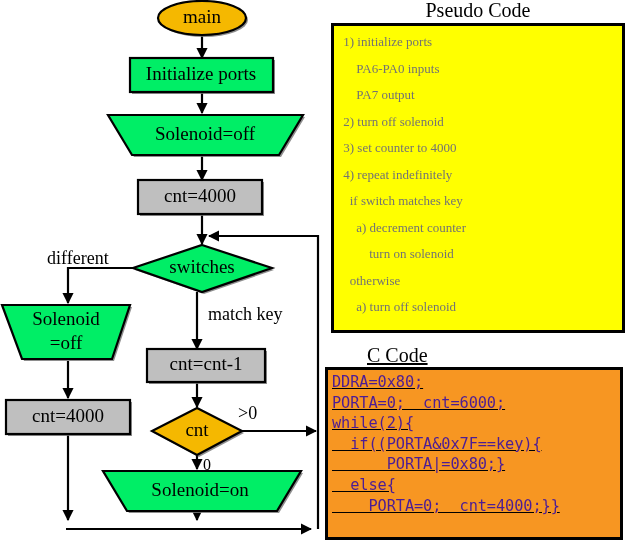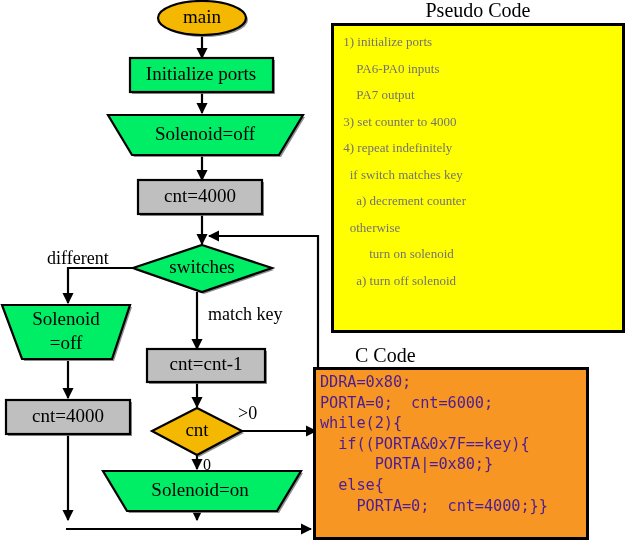--- a/index.html
+++ b/index.html
@@ -84,23 +84,24 @@
     padding: 3px 0 0 6px;
   }
   .pseudo-line {
     font-family: "Liberation Serif", serif;
     font-size: 13px;
     line-height: 26.5px;
     color: #737373;
     white-space: pre;
   }
   #c-panel {
-    left: 313px;
+    left: 325px;
     top: 345px;
-    width: 276px;
+    width: 298px;
+    text-decoration: underline;
   }
   #c-title {
     padding-bottom: 1px;
     text-align: left;
     padding-left: 42px;
   }
   #c-box {
     background: #f79622;
     height: 173px;
     padding: 2px 0 0 4px;
@@ -219,26 +220,27 @@
     <text class="shape-text" x="200" y="492">Solenoid=on</text>
   </g>
 </svg>
 
 <div class="panel-wrap" id="pseudo-panel">
   <div class="panel-title" id="pseudo-title">Pseudo Code</div>
   <div class="panel-box" id="pseudo-box">
     <div class="pseudo-line"> 1) initialize ports</div>
     <div class="pseudo-line">     PA6-PA0 inputs</div>
     <div class="pseudo-line">     PA7 output</div>
+    <div class="pseudo-line"> 2) turn off solenoid</div>
     <div class="pseudo-line"> 3) set counter to 4000</div>
     <div class="pseudo-line"> 4) repeat indefinitely</div>
     <div class="pseudo-line">   if switch matches key</div>
     <div class="pseudo-line">     a) decrement counter</div>
+    <div class="pseudo-line">         turn on solenoid</div>
     <div class="pseudo-line">   otherwise</div>
-    <div class="pseudo-line">         turn on solenoid</div>
     <div class="pseudo-line">     a) turn off solenoid</div>
 
   </div>
 </div>
 
 <div class="panel-wrap" id="c-panel">
   <div class="panel-title" id="c-title">C Code</div>
   <div class="panel-box" id="c-box">
     <div class="c-line">DDRA=0x80;</div>
     <div class="c-line">PORTA=0;  cnt=6000;</div>

